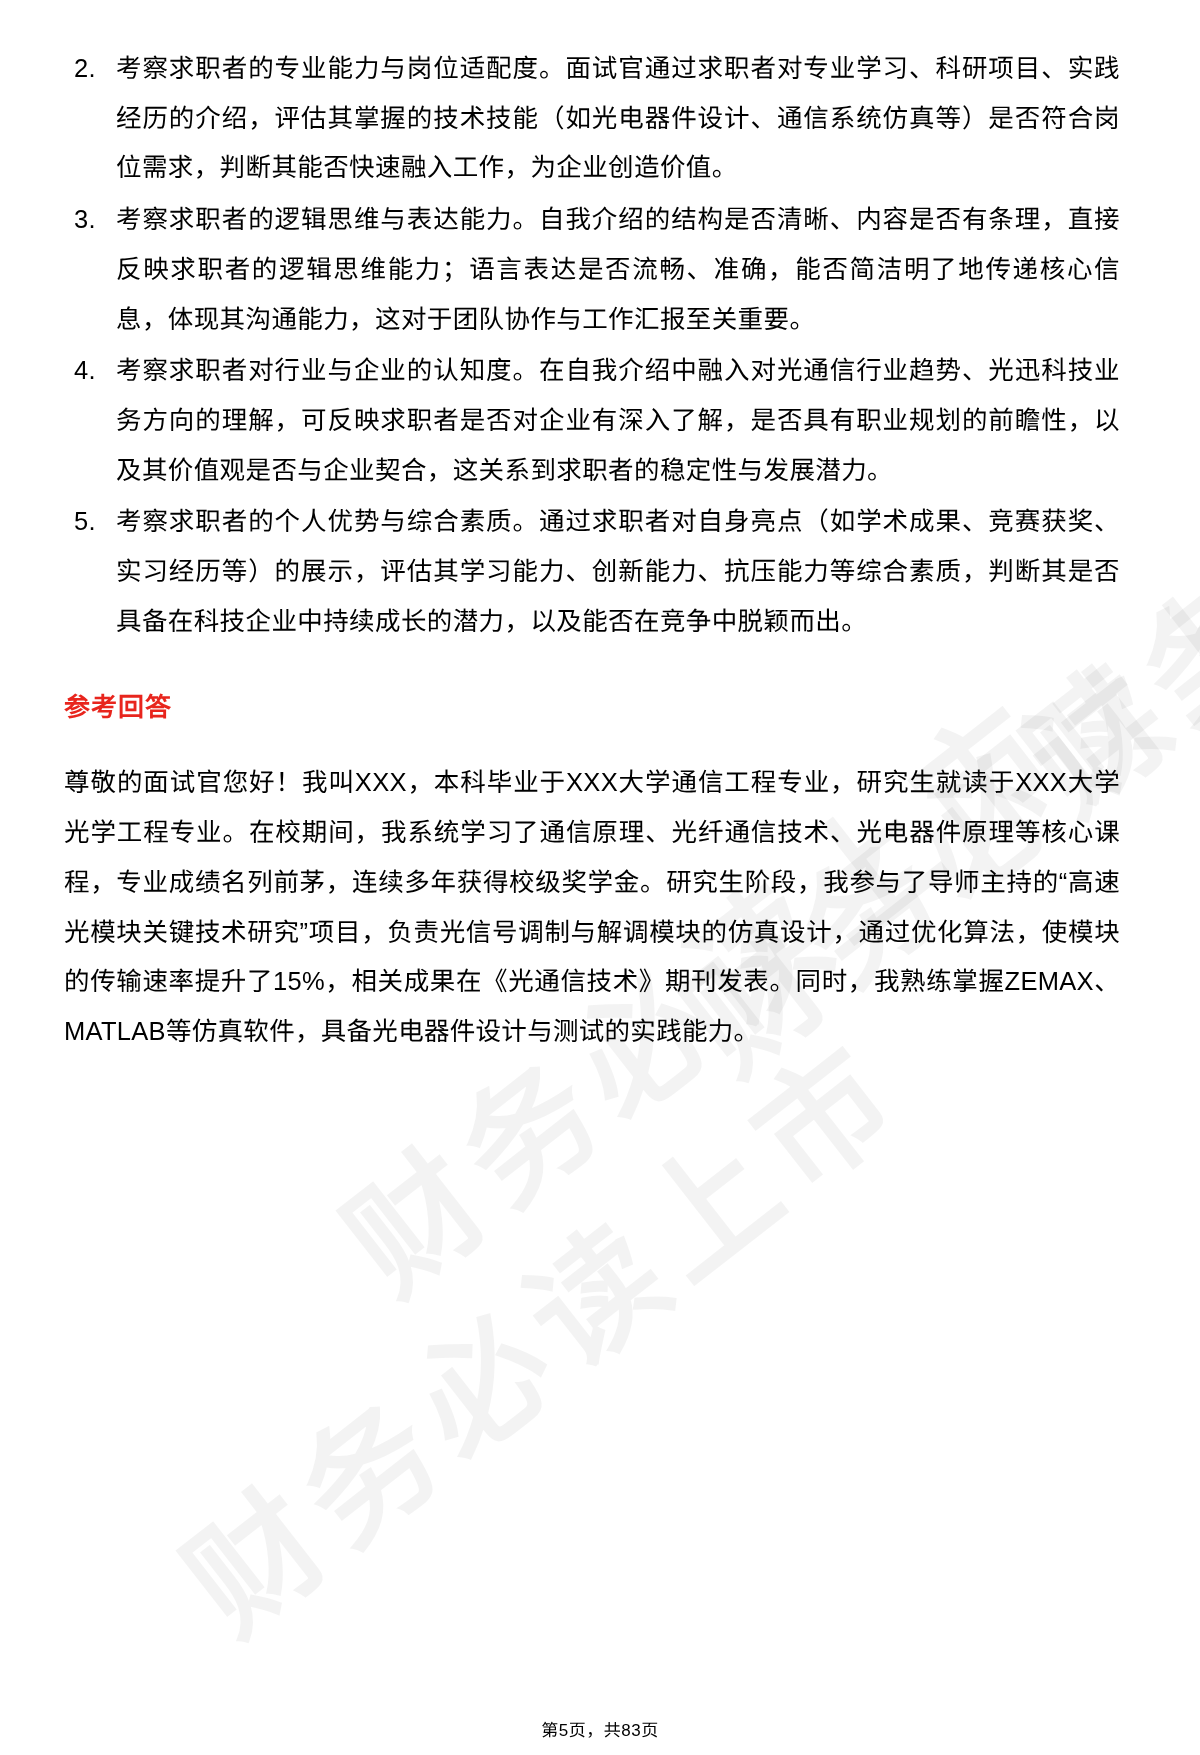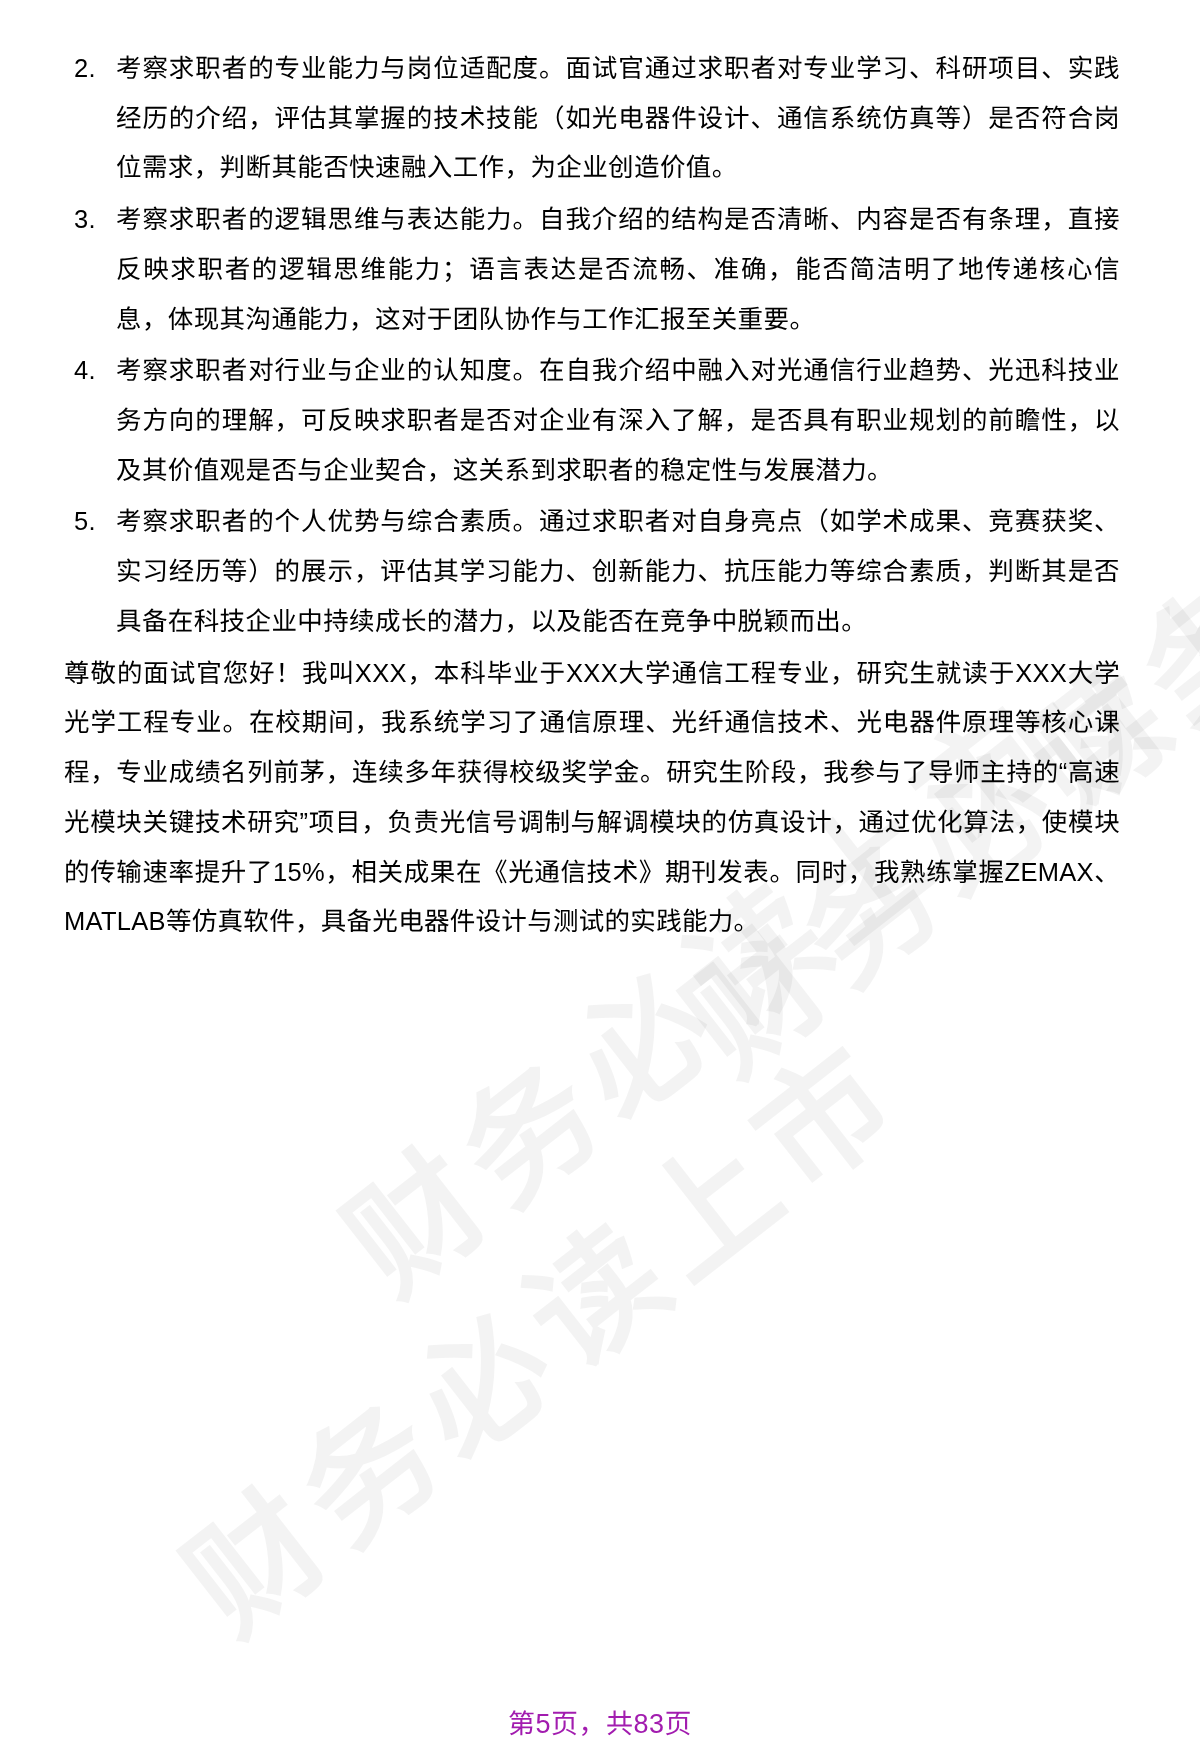--- a/index.html
+++ b/index.html
@@ -95,24 +95,24 @@
     text-align: justify;
     text-justify: inter-ideograph;
   }
 
   .page-footer {
     position: absolute;
     left: 0;
     right: 0;
     bottom: 14px;
     text-align: center;
-    font-size: 27px;
+    font-size: 17px;
     letter-spacing: 0.5px;
     z-index: 2;
-    color: #a21caf;
+    color: #000000;
   }
 </style>
 </head>
 <body>
 
 <div class="page">
 
   <div class="watermark-layer">
     <div class="wm wm-a">财务必读上市</div>
     <div class="wm wm-b">财务必读上市</div>
@@ -134,20 +134,21 @@
       <li>
         <span class="marker">4.</span>
         <span>考察求职者对行业与企业的认知度。在自我介绍中融入对光通信行业趋势、光迅科技业务方向的理解，可反映求职者是否对企业有深入了解，是否具有职业规划的前瞻性，以及其价值观是否与企业契合，这关系到求职者的稳定性与发展潜力。</span>
       </li>
       <li>
         <span class="marker">5.</span>
         <span>考察求职者的个人优势与综合素质。通过求职者对自身亮点（如学术成果、竞赛获奖、实习经历等）的展示，评估其学习能力、创新能力、抗压能力等综合素质，判断其是否具备在科技企业中持续成长的潜力，以及能否在竞争中脱颖而出。</span>
       </li>
     </ol>
 
+    <h2 class="section-heading">参考回答</h2>
 
     <p class="body-paragraph">尊敬的面试官您好！我叫XXX，本科毕业于XXX大学通信工程专业，研究生就读于XXX大学光学工程专业。在校期间，我系统学习了通信原理、光纤通信技术、光电器件原理等核心课程，专业成绩名列前茅，连续多年获得校级奖学金。研究生阶段，我参与了导师主持的“高速光模块关键技术研究”项目，负责光信号调制与解调模块的仿真设计，通过优化算法，使模块的传输速率提升了15%，相关成果在《光通信技术》期刊发表。同时，我熟练掌握ZEMAX、MATLAB等仿真软件，具备光电器件设计与测试的实践能力。</p>
 
   </div>
 
   <div class="page-footer">第5页，共83页</div>
 
 </div>
 
 </body></html>

